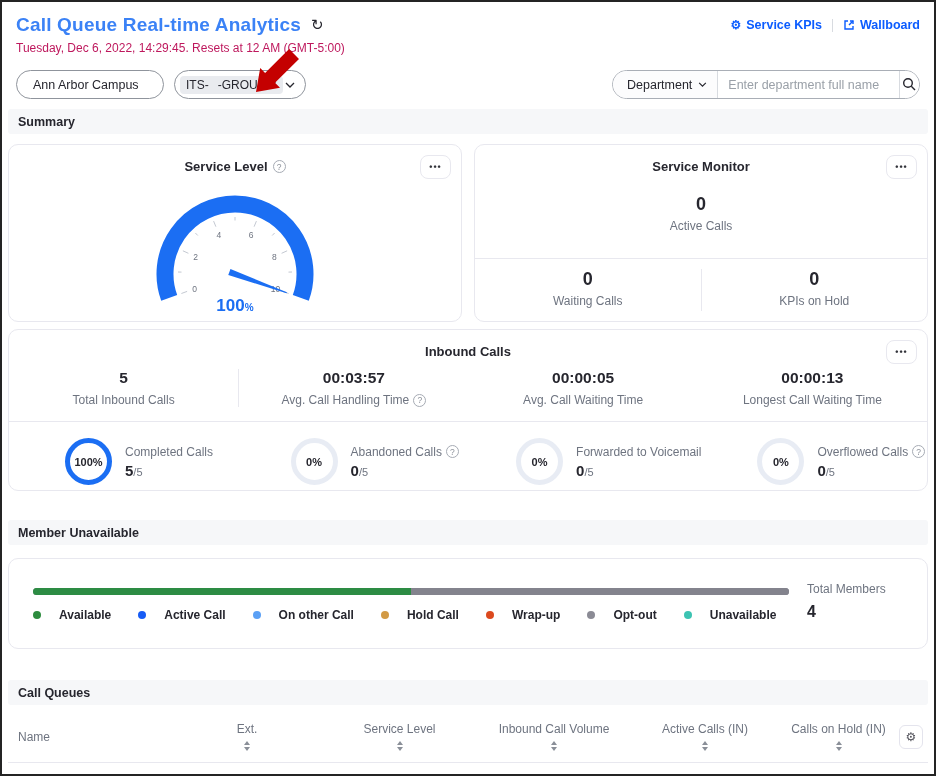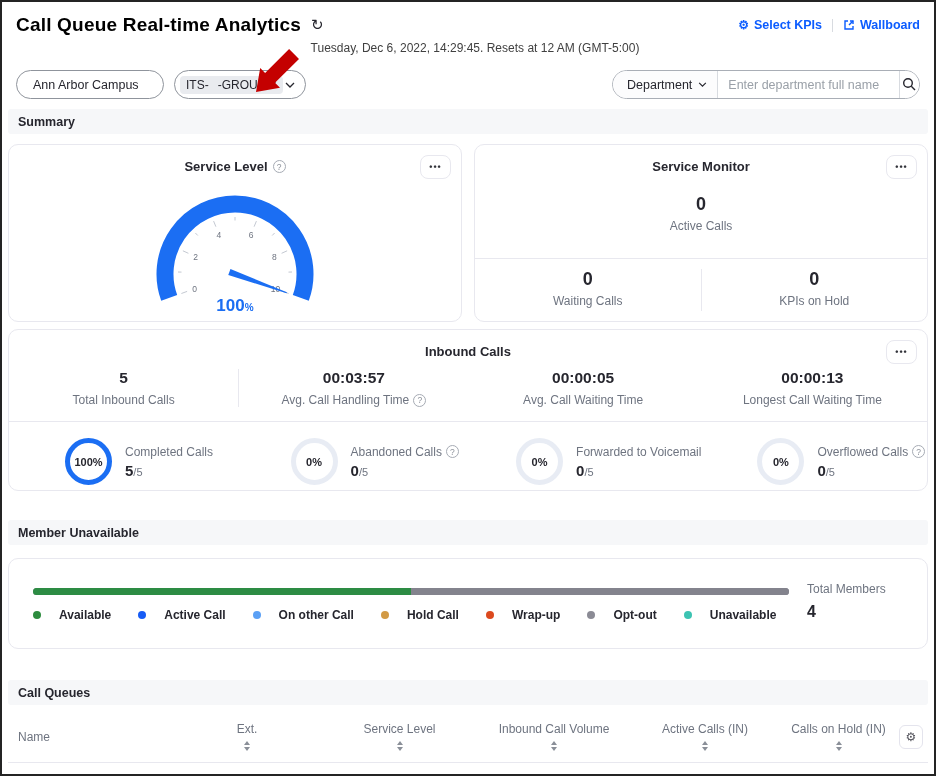--- a/index.html
+++ b/index.html
@@ -2,28 +2,28 @@
 <html><head>
 <meta charset="utf-8">
 <style>
   * { margin:0; padding:0; box-sizing:border-box; }
   body { background:#fff; font-family:"Liberation Sans", sans-serif; }
   .frame { width:936px; height:776px; border:2px solid #242424; background:#fff;
            position:relative; overflow:hidden; }
 
   
   .hdr { padding:12px 14px 0 14px; display:flex; align-items:center; }
-  .page-title { font-size:19px; font-weight:bold; color:#000000; letter-spacing:.2px; }
+  .page-title { font-size:19px; font-weight:bold; color:#3b82f6; letter-spacing:.2px; }
   .refresh { margin-left:10px; font-size:15px; color:#26262e; cursor:pointer; }
   .hdr-links { margin-left:auto; display:flex; align-items:center; gap:10px; }
   .hdr-link { display:flex; align-items:center; gap:5px; color:#0b5cff; font-size:12.5px;
               font-weight:bold; cursor:pointer; }
   .hdr-link .gear-glyph { font-size:12px; }
   .links-div { width:1px; height:13px; background:#d8dbe0; }
-  .subtitle { padding:5px 0 0 14px; font-size:12px; color:#404040;text-align:center; }
+  .subtitle { padding:5px 0 0 14px; font-size:12px; color:#be185d; }
 
   
   .filter-row { margin:15px 14px 0 14px; display:flex; align-items:center; }
   .pill { height:29px; border:1px solid #8f949c; border-radius:15px; background:#fff;
           display:flex; align-items:center; font-size:12.5px; color:#26262e; }
   .site-pill { padding:0 16px; min-width:148px; }
   .queue-pill { margin-left:10px; width:132px; padding:0 10px 0 5px; justify-content:space-between; }
   .tag { background:#e9ebef; border-radius:4px; padding:2px 6px; display:flex; align-items:center;
          gap:4px; font-size:12px; color:#26262e; }
   .tag .x { font-size:12px; color:#54545c; cursor:pointer; }
@@ -129,21 +129,21 @@
 <body>
 
 <div class="frame">
 
   <div class="hdr">
     <div class="page-title">Call Queue Real-time Analytics</div>
     <div class="refresh">↻</div>
     <div class="hdr-links">
       <div class="hdr-link">
         <span class="gear-glyph">⚙</span>
-        <span>Select KPIs</span>
+        <span>Service KPIs</span>
       </div>
       <div class="links-div"></div>
       <div class="hdr-link">
         <svg width="12" height="12" viewBox="0 0 12 12">
           <path d="M5 2 H2 V10 H10 V7" fill="none" stroke="#0b5cff" stroke-width="1.4"></path>
           <path d="M7 2 H10 V5" fill="none" stroke="#0b5cff" stroke-width="1.4"></path>
           <path d="M10 2 L6 6" fill="none" stroke="#0b5cff" stroke-width="1.4"></path>
         </svg>
         <span>Wallboard</span>
       </div>

